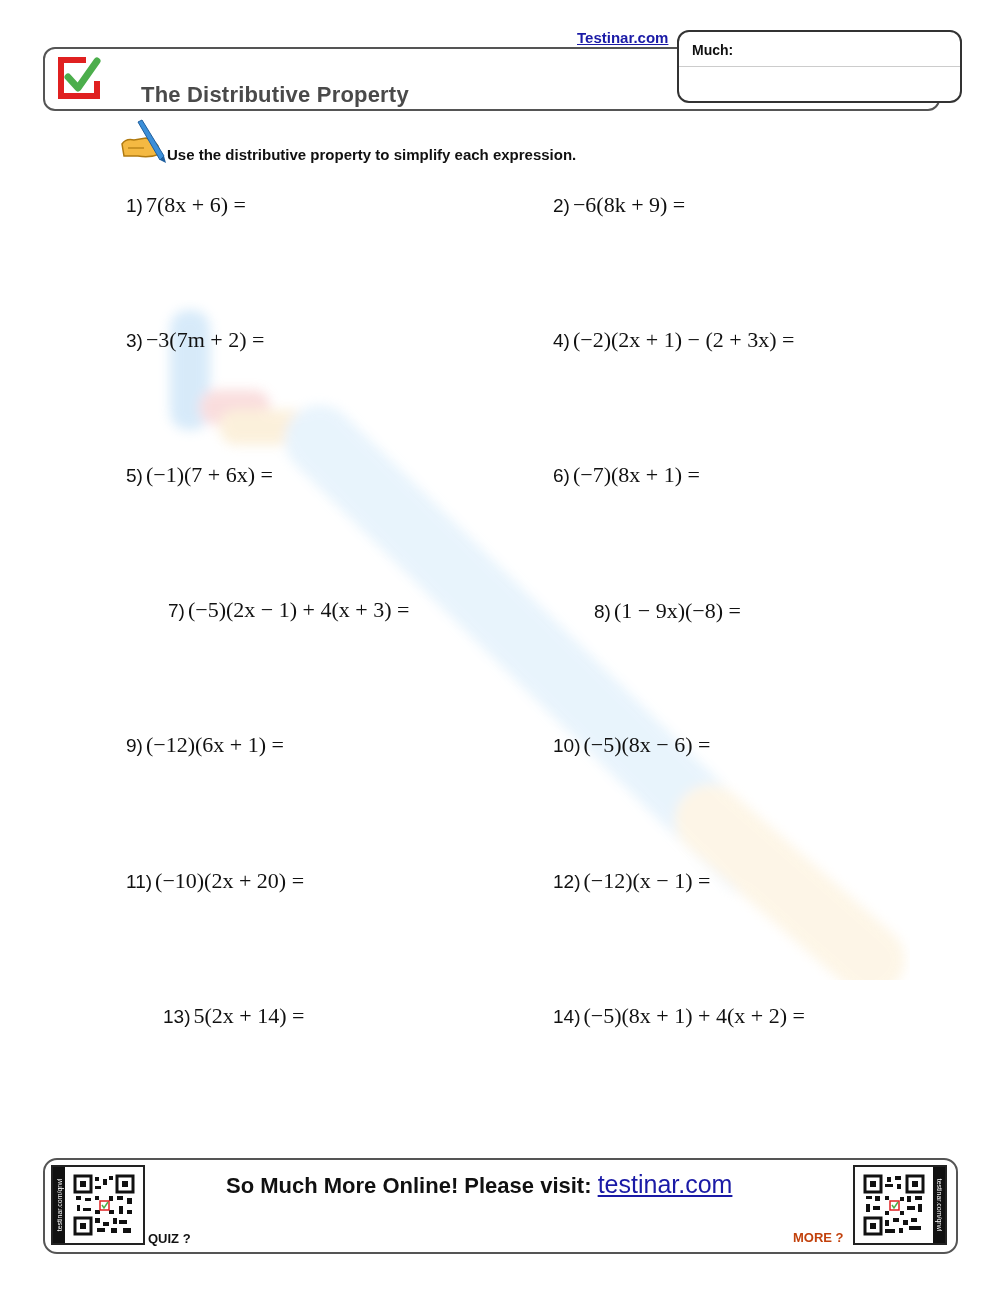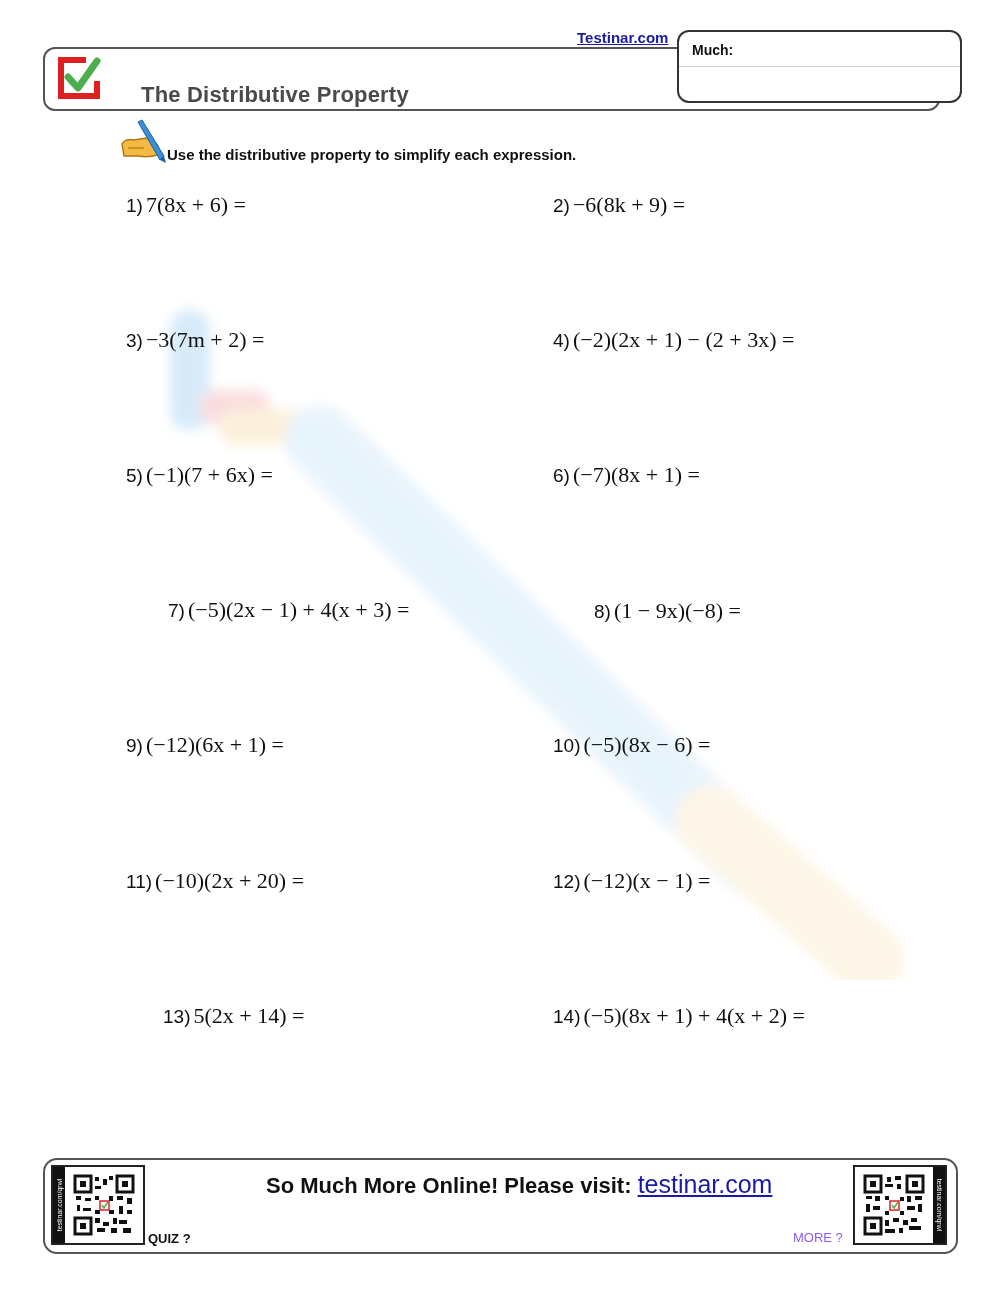--- a/index.html
+++ b/index.html
@@ -47,22 +47,22 @@
     .qr-strip { position: absolute; top: 0; width: 12px; height: 100%; background: #111; }
     .qr-left .qr-strip { left: 0; }
     .qr-right .qr-strip { right: 0; }
     .qr-strip span { position: absolute; top: 50%; left: 50%; font-size: 7px; color: #fff; white-space: nowrap;
                      transform: translate(-50%,-50%) rotate(90deg); }
     .qr-left .qr-strip span { transform: translate(-50%,-50%) rotate(-90deg); }
     .qr-code { position: absolute; top: 7px; width: 62px; height: 62px; }
     .qr-left .qr-code { left: 20px; }
     .qr-right .qr-code { left: 8px; }
     .quiz-label { position: absolute; left: 148px; top: 1231px; font-size: 13px; font-weight: bold; color: #111; }
-    .more-label { position: absolute; left: 793px; top: 1230px; font-size: 13px; font-weight: normal; color: #8b5cf6; }
-    .footer-text { position: absolute; left: 226px; top: 1170px; font-size: 22px; font-weight: bold; color: #111; white-space: nowrap; margin-left: 40px; }
+    .more-label { position: absolute; left: 793px; top: 1230px; font-size: 13px; font-weight: bold; color: #c2410c; }
+    .footer-text { position: absolute; left: 226px; top: 1170px; font-size: 22px; font-weight: bold; color: #111; white-space: nowrap; }
     .footer-link { font-weight: normal; color: #1a1aa6; text-decoration: underline; font-size: 25px; cursor: pointer; }
   </style>
 </head>
 <body>
 
 <div class="header-frame"></div>
 
 <svg class="logo-box" viewBox="0 0 46 46">
   <path d="M30 5 H5 V41 H41 V26" fill="none" stroke="#e02020" stroke-width="6"></path>
   <path d="M12 22 L22 33 L41 6" fill="none" stroke="#4cae4c" stroke-width="7" stroke-linecap="round" stroke-linejoin="round"></path>

